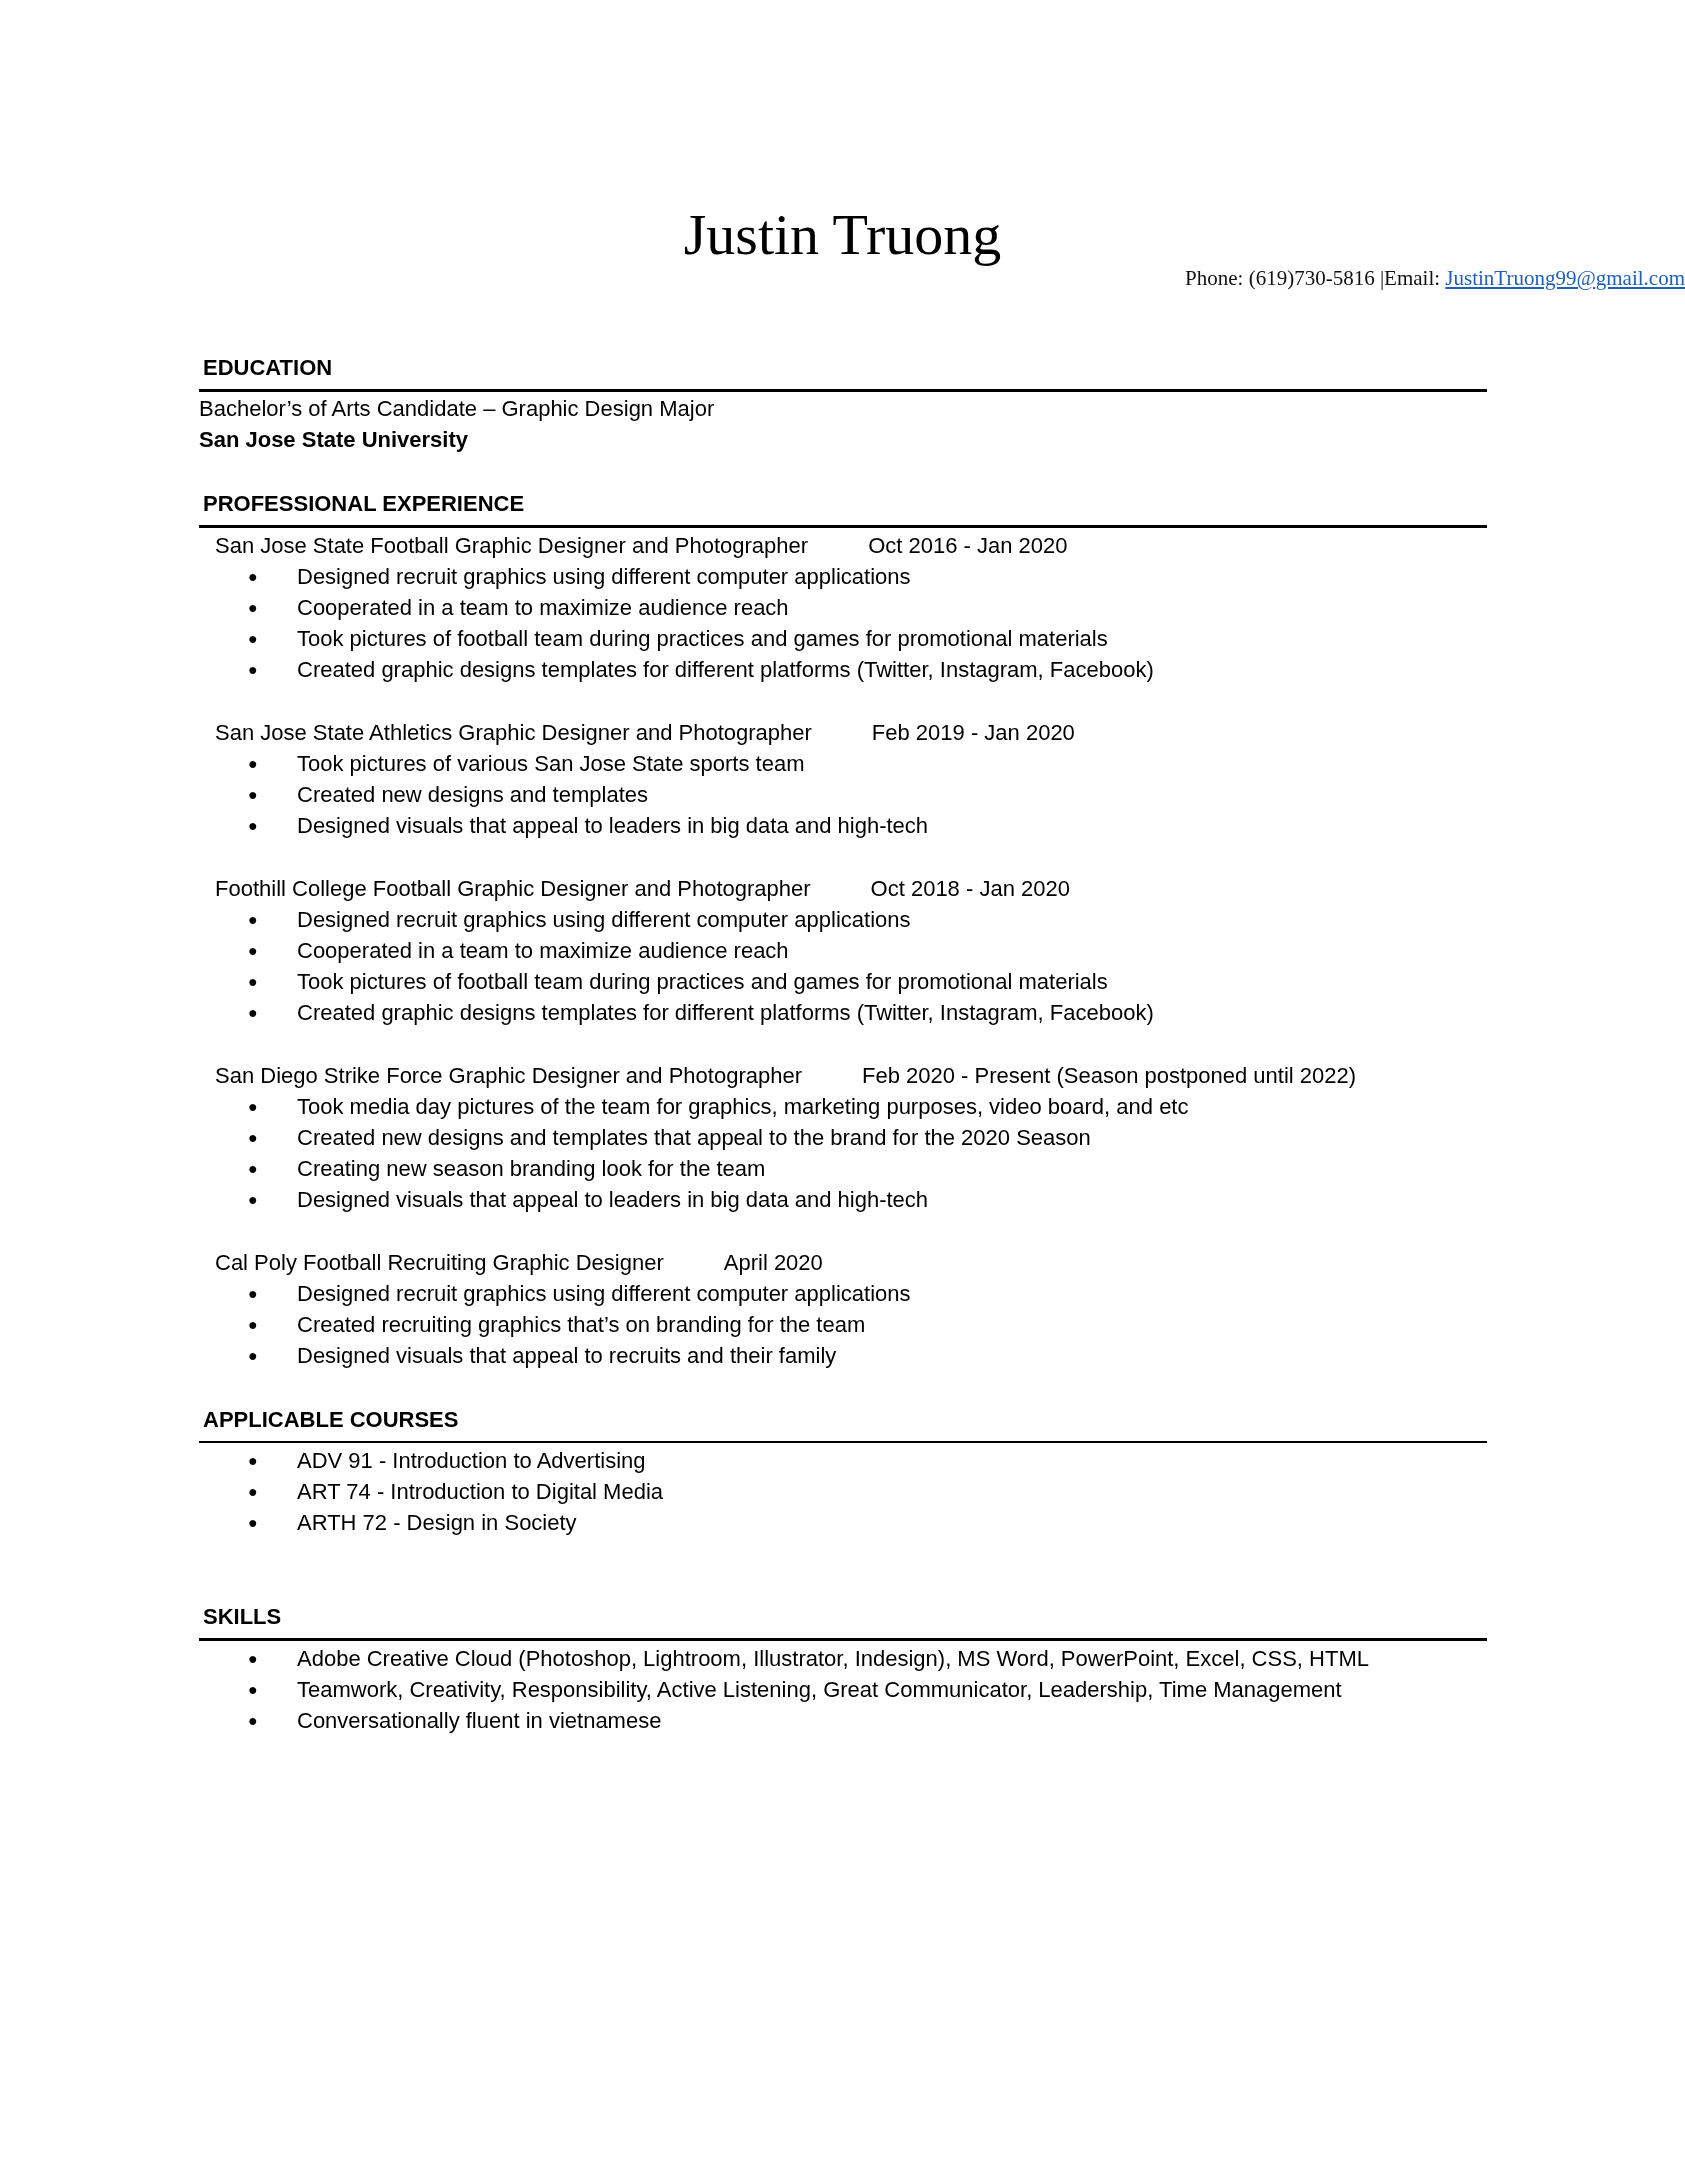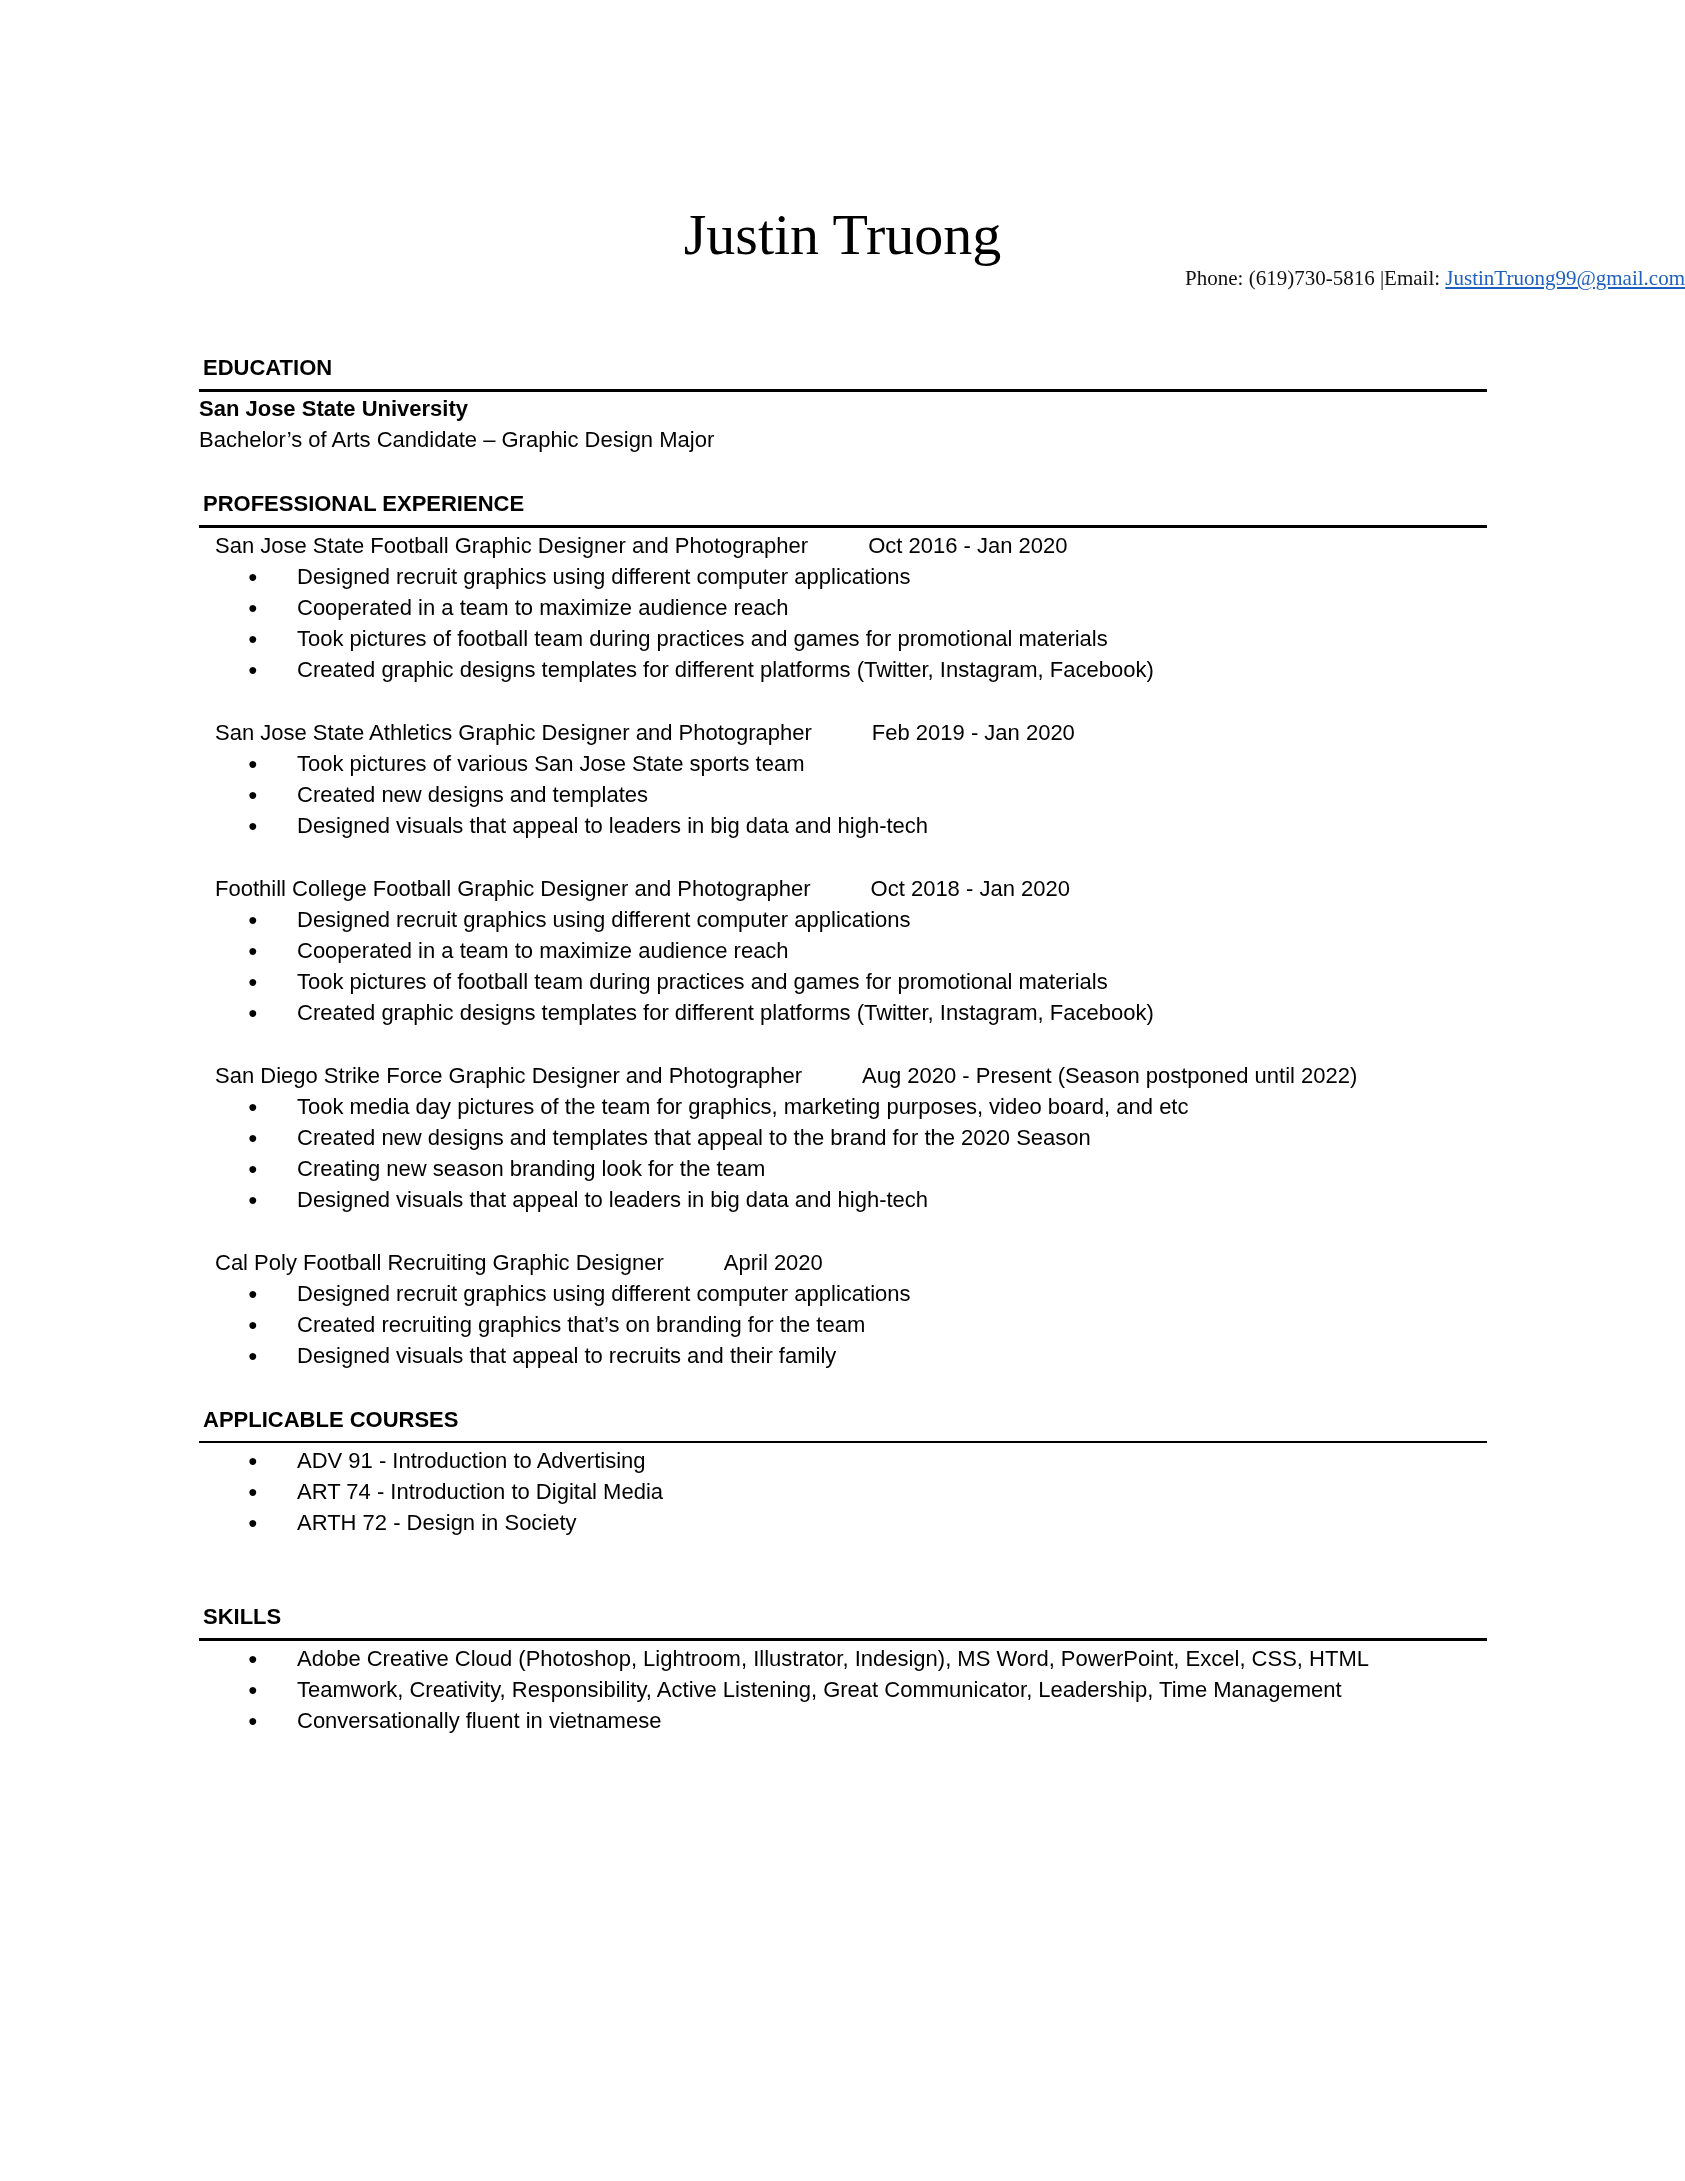--- a/index.html
+++ b/index.html
@@ -31,22 +31,22 @@
 <div class="page">
 
   <div class="name">Justin Truong</div>
   <div class="contact"><span>Phone: (619)730-5816 |Email: </span><a>JustinTruong99@gmail.com</a></div>
 
   <div class="content">
 
     <section>
       <div class="sec-title">EDUCATION</div>
       <div class="rule"></div>
+      <div class="line">Bachelor’s of Arts Candidate – Graphic Design Major</div>
       <div class="line bold">San Jose State University</div>
-      <div class="line">Bachelor’s of Arts Candidate – Graphic Design Major</div>
     </section>
 
     <div class="gap-md"></div>
 
     <section>
       <div class="sec-title">PROFESSIONAL EXPERIENCE</div>
       <div class="rule"></div>
 
       <div>
         <div class="line"><span class="job-title">San Jose State Football Graphic Designer and Photographer</span><span class="job-date">Oct 2016 - Jan 2020</span></div>
@@ -74,21 +74,21 @@
         <ul>
           <li><span class="bullet">●</span><span>Designed recruit graphics using different computer applications</span></li>
           <li><span class="bullet">●</span><span>Cooperated in a team to maximize audience reach</span></li>
           <li><span class="bullet">●</span><span>Took pictures of football team during practices and games for promotional materials</span></li>
           <li><span class="bullet">●</span><span>Created graphic designs templates for different platforms (Twitter, Instagram, Facebook)</span></li>
         </ul>
       </div>
       <div class="gap-sm"></div>
 
       <div>
-        <div class="line"><span class="job-title">San Diego Strike Force Graphic Designer and Photographer</span><span class="job-date">Aug 2020 - Present (Season postponed until 2022)</span></div>
+        <div class="line"><span class="job-title">San Diego Strike Force Graphic Designer and Photographer</span><span class="job-date">Feb 2020 - Present (Season postponed until 2022)</span></div>
         <ul>
           <li><span class="bullet">●</span><span>Took media day pictures of the team for graphics, marketing purposes, video board, and etc</span></li>
           <li><span class="bullet">●</span><span>Created new designs and templates that appeal to the brand for the 2020 Season</span></li>
           <li><span class="bullet">●</span><span>Creating new season branding look for the team</span></li>
           <li><span class="bullet">●</span><span>Designed visuals that appeal to leaders in big data and high-tech</span></li>
         </ul>
       </div>
       <div class="gap-sm"></div>
 
       <div>

